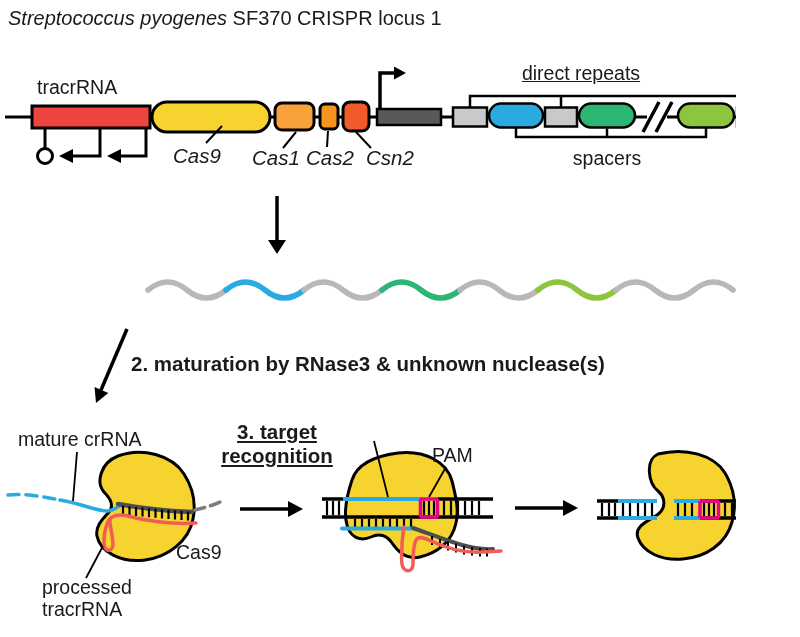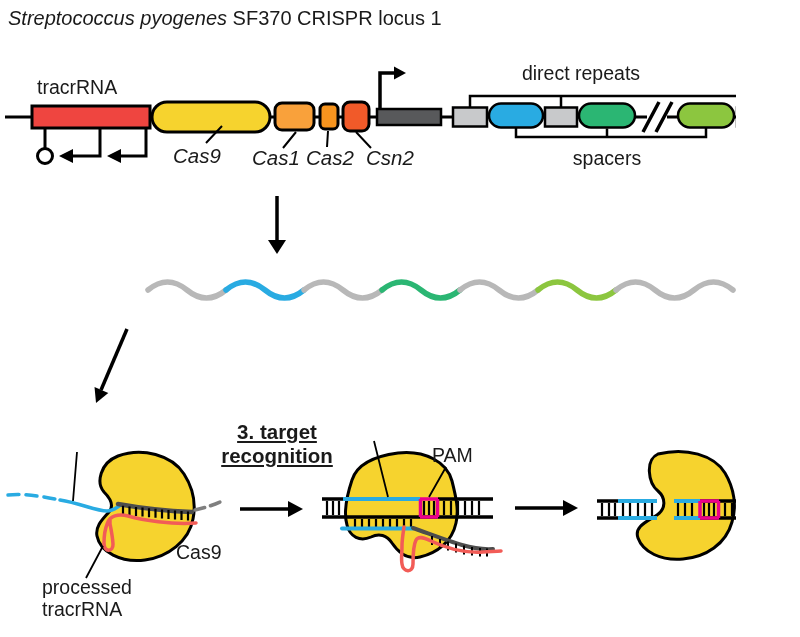--- a/index.html
+++ b/index.html
@@ -139,24 +139,26 @@
   </g>
 </svg>
 
 <div class="lbl title" style="left:8px;top:7px;"><span class="i" style="font-size:20px;">Streptococcus pyogenes</span><span> SF370 CRISPR locus 1</span></div>
 
 <div class="lbl" style="left:37px;top:76px;">tracrRNA</div>
 <div class="lbl i" style="left:173px;top:144px;">Cas9</div>
 <div class="lbl i" style="left:252px;top:146px;">Cas1</div>
 <div class="lbl i" style="left:306px;top:146px;">Cas2</div>
 <div class="lbl i" style="left:366px;top:146px;">Csn2</div>
-<div class="lbl c" style="left:581px;top:62px;">direct repeats</div>
+<div class="lbl c" style="left:581px;top:62px;text-decoration:underline;">direct repeats</div>
 <div class="lbl c" style="left:607px;top:147px;">spacers</div>
 
+<div class="lbl b" style="left:131px;top:352px;">2. maturation by RNase3 &amp; unknown nuclease(s)</div>
 
+<div class="lbl" style="left:18px;top:428px;">mature crRNA</div>
 <div class="lbl b c" style="left:277px;top:420px;text-decoration:underline;">3. target
 recognition</div>
 <div class="lbl" style="left:432px;top:444px;">PAM</div>
 <div class="lbl" style="left:176px;top:541px;">Cas9</div>
 <div class="lbl" style="left:42px;top:576px;">processed
 tracrRNA</div>
 
 </div>
 
 </body></html>

